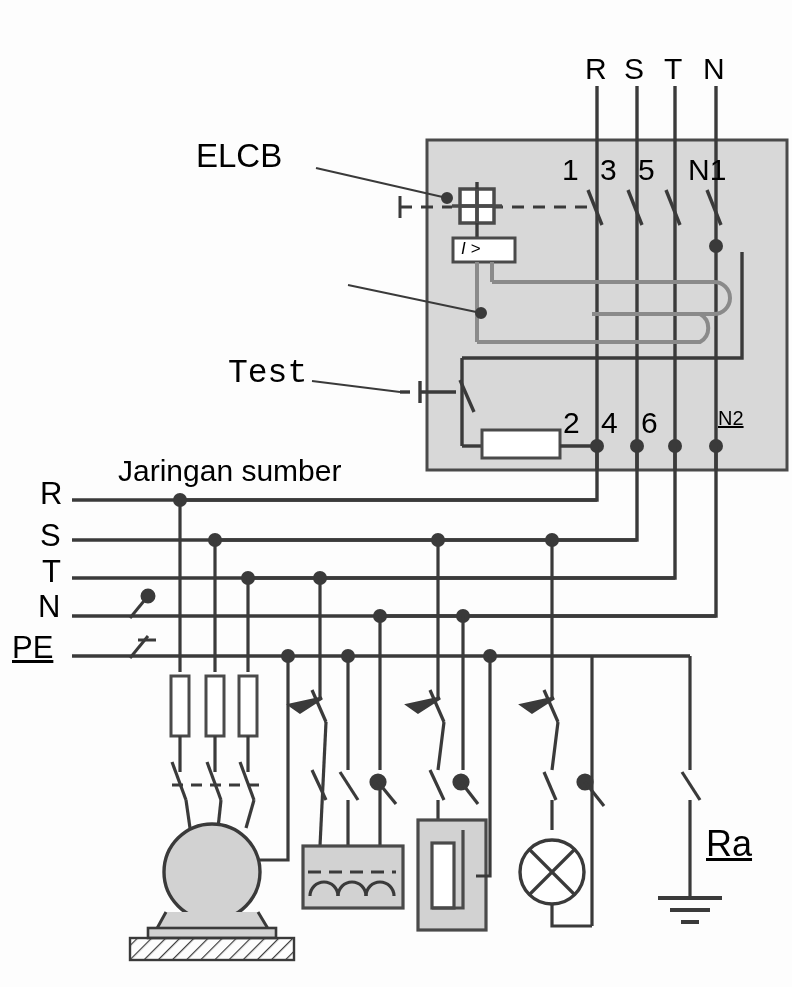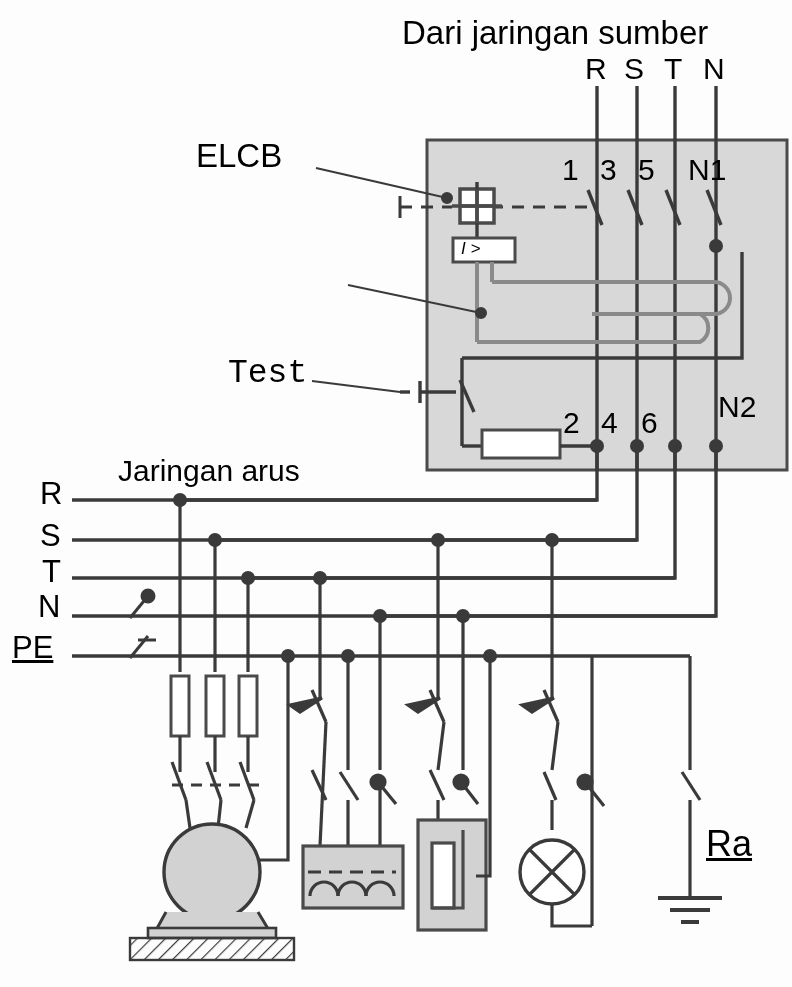--- a/index.html
+++ b/index.html
@@ -213,43 +213,42 @@
     <g stroke="#3a3a3a" stroke-width="3.2" fill="none">
       <path d="M690 656 L690 770"></path>
       <line x1="682" y1="772" x2="700" y2="800"></line>
       <line x1="690" y1="800" x2="690" y2="898"></line>
       <line x1="658" y1="898" x2="722" y2="898" stroke-width="4"></line>
       <line x1="670" y1="910" x2="710" y2="910" stroke-width="4"></line>
       <line x1="681" y1="922" x2="699" y2="922" stroke-width="4"></line>
     </g>
   </svg>
 
-  <div class="lbl" style="left:402px;top:16px;font-size:33px;">Dari jaringan sumber</div>
 
   <div class="lbl" style="left:585px;top:54px;font-size:30px;">R</div>
   <div class="lbl" style="left:624px;top:54px;font-size:30px;">S</div>
   <div class="lbl" style="left:664px;top:54px;font-size:30px;">T</div>
   <div class="lbl" style="left:703px;top:54px;font-size:30px;">N</div>
 
   <div class="lbl" style="left:562px;top:155px;font-size:30px;">1</div>
   <div class="lbl" style="left:600px;top:155px;font-size:30px;">3</div>
   <div class="lbl" style="left:638px;top:155px;font-size:30px;">5</div>
   <div class="lbl" style="left:688px;top:155px;font-size:30px;">N1</div>
 
   <div class="lbl" style="left:563px;top:408px;font-size:30px;">2</div>
   <div class="lbl" style="left:601px;top:408px;font-size:30px;">4</div>
   <div class="lbl" style="left:641px;top:408px;font-size:30px;">6</div>
-  <div class="lbl" style="left:718px;top:392px;font-size:30px;">N2</div>
+  <div class="lbl" style="left:718px;top:408px;font-size:20px;text-decoration:underline;">N2</div>
 
   <div class="lbl" style="left:461px;top:240px;font-size:17px;font-style:italic;">I &gt;</div>
 
   <div class="lbl" style="left:196px;top:139px;font-size:33px;">ELCB</div>
   <div class="lbl" style="left:228px;top:357px;font-size:33px;font-family:Liberation Mono, monospace;">Test</div>
 
-  <div class="lbl" style="left:118px;top:456px;font-size:30px;">Jaringan arus</div>
+  <div class="lbl" style="left:118px;top:456px;font-size:30px;">Jaringan sumber</div>
 
   <div class="lbl" style="left:40px;top:478px;font-size:31px;">R</div>
   <div class="lbl" style="left:40px;top:520px;font-size:31px;">S</div>
   <div class="lbl" style="left:42px;top:556px;font-size:31px;">T</div>
   <div class="lbl" style="left:38px;top:591px;font-size:31px;">N</div>
   <div class="lbl" style="left:12px;top:632px;font-size:31px;text-decoration:underline;">PE</div>
 
   <div class="lbl" style="left:706px;top:826px;font-size:36px;text-decoration:underline;">Ra</div>
 
 </div>

